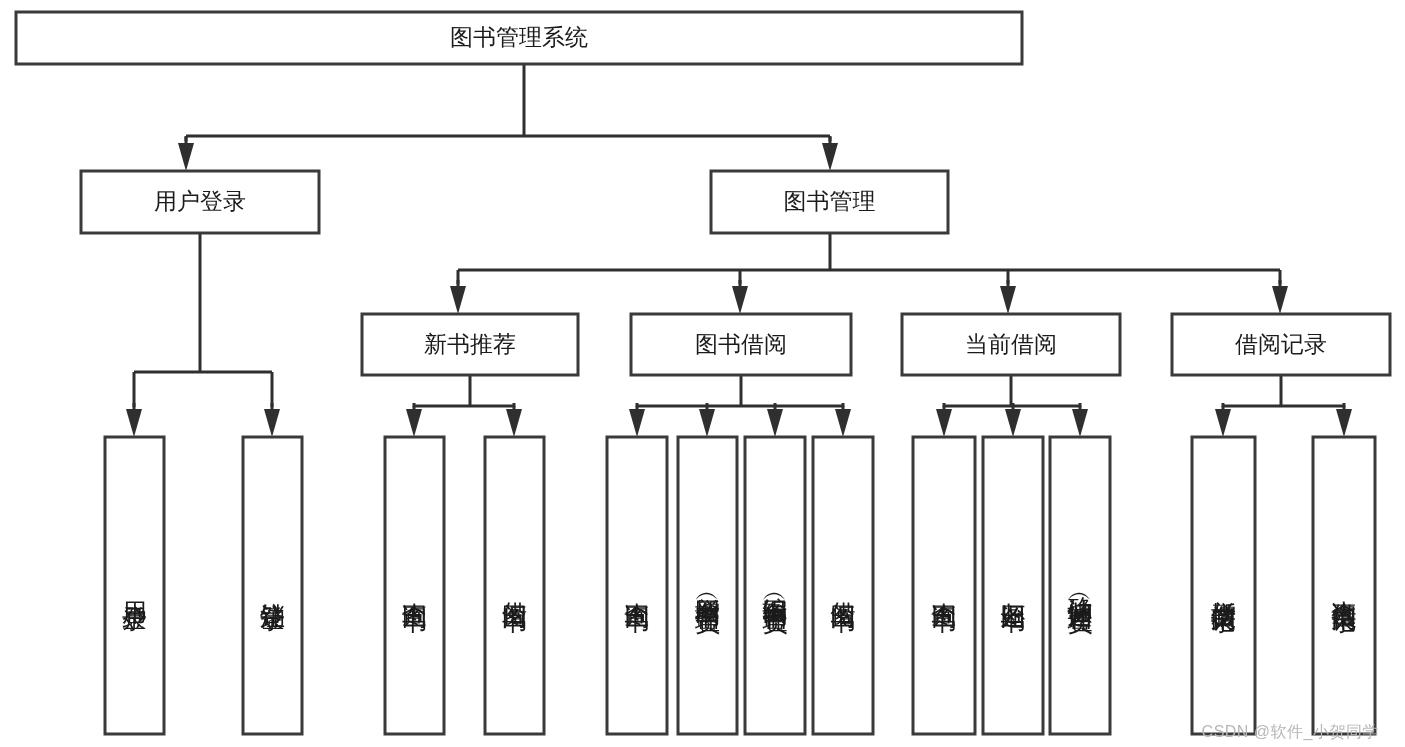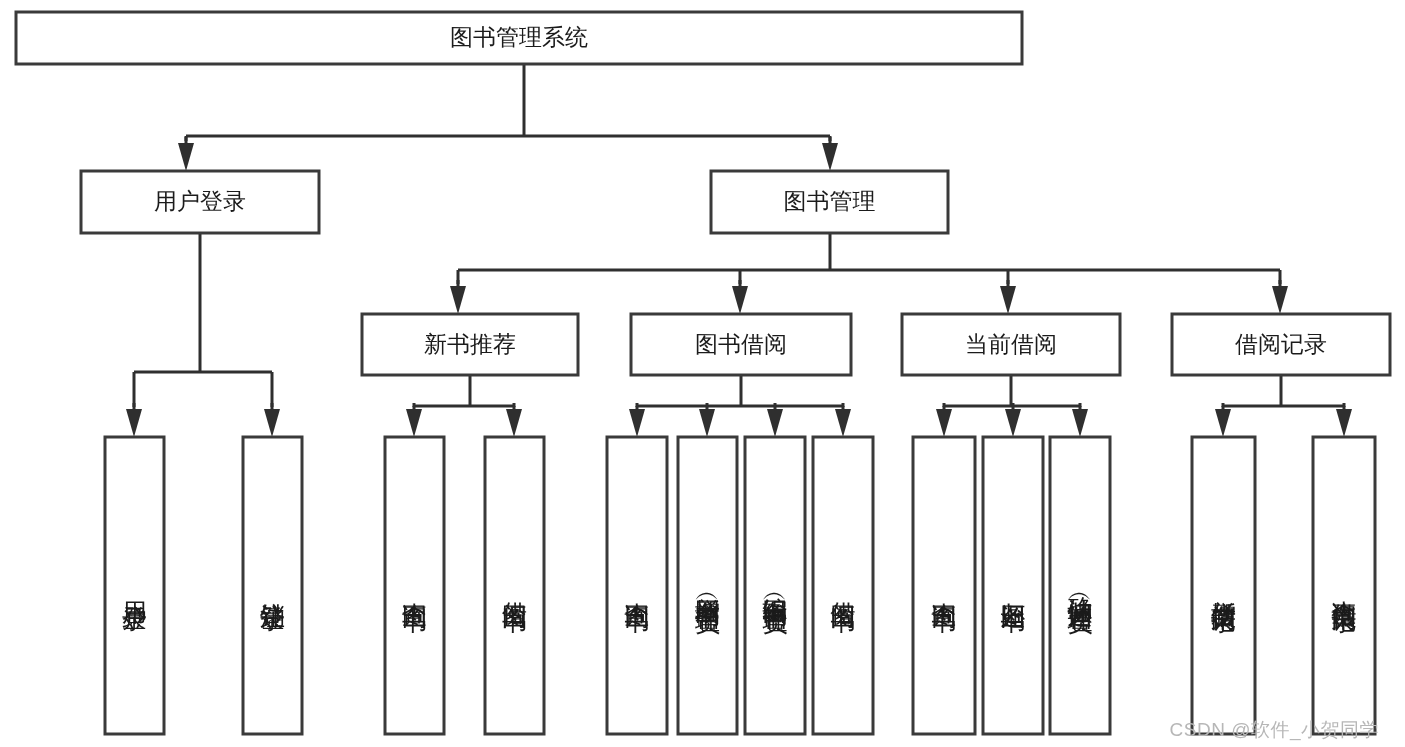--- a/index.html
+++ b/index.html
@@ -59,21 +59,21 @@
     color: #1b1b1b;
     white-space: nowrap;
     text-align: center;
     pointer-events: none;
   }
   .watermark {
     position: absolute;
     right: 8px;
     bottom: 4px;
     font-family: "Liberation Sans", "DejaVu Sans", sans-serif;
-    font-size: 19px;
+    font-size: 16px;
     color: #b7b7b7;
     letter-spacing: 0.5px;
     white-space: nowrap;
   }
 </style>
 </head>
 <body>
 
 <div id="diagram-root">
   <svg id="tree-svg" viewBox="0 0 1405 747" xmlns="http://www.w3.org/2000/svg">

